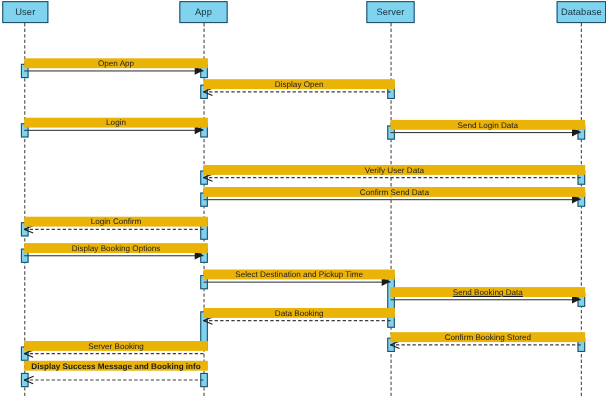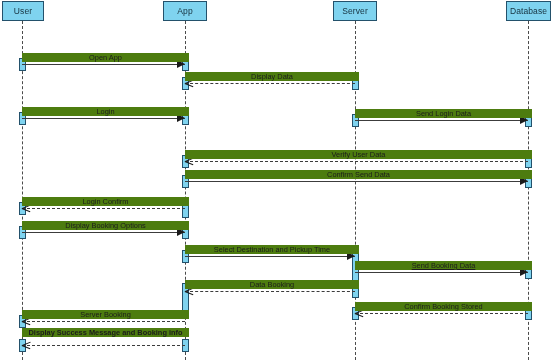--- a/index.html
+++ b/index.html
@@ -76,21 +76,21 @@
   .arrow-head.open-left:before{transform:rotate(-22deg);}
   .arrow-head.open-left:after{transform:rotate(22deg);}
   
   .msg-label{
     position:absolute;
     font-size:7.4px;
     color:#1c1c1c;
     white-space:nowrap;
     text-align:center;
     line-height:9px;
-    background:#4d7c0f;
+    background:#eab308;
     padding:0 2px;
   }
 </style>
 </head>
 <body>
 
 <div id="canvas">
   <div id="lifelines-layer">
       <div class="lifeline-box" style="left: 2px; top: 1px; width: 42px; height: 20px;">
         <span>User</span>
@@ -136,21 +136,21 @@
       <div class="activation" style="left: 525px; top: 175px; height: 13px;"></div>
       <div class="activation" style="left: 525px; top: 266px; height: 13px;"></div>
       <div class="activation" style="left: 525px; top: 307px; height: 13px;"></div>
     </div>
   <div id="messages-layer">
       <div class="msg" style="left: 22px; top: 64px; width: 163px;"></div>
       <div class="arrow-head solid-right" style="left: 177px; top: 60px;"></div>
       <div class="msg-label" style="top: 53px; left: 22px; width: 163px;">Open App</div>
       <div class="msg dashed" style="left: 185px; top: 83px; width: 170px;"></div>
       <div class="arrow-head open-left" style="left: 185px; top: 79px;"></div>
-      <div class="msg-label" style="top: 72px; left: 185px; width: 170px;">Display Data</div>
+      <div class="msg-label" style="top: 72px; left: 185px; width: 170px;">Display Open</div>
       <div class="msg" style="left: 22px; top: 118px; width: 163px;"></div>
       <div class="arrow-head solid-right" style="left: 177px; top: 114px;"></div>
       <div class="msg-label" style="top: 107px; left: 22px; width: 163px;">Login</div>
       <div class="msg" style="left: 355px; top: 120px; width: 173px;"></div>
       <div class="arrow-head solid-right" style="left: 520px; top: 116px;"></div>
       <div class="msg-label" style="top: 109px; left: 355px; width: 173px;">Send Login Data</div>
       <div class="msg dashed" style="left: 185px; top: 161px; width: 343px;"></div>
       <div class="arrow-head open-left" style="left: 185px; top: 157px;"></div>
       <div class="msg-label" style="top: 150px; left: 185px; width: 343px;">Verify User Data</div>
       <div class="msg" style="left: 185px; top: 181px; width: 343px;"></div>

